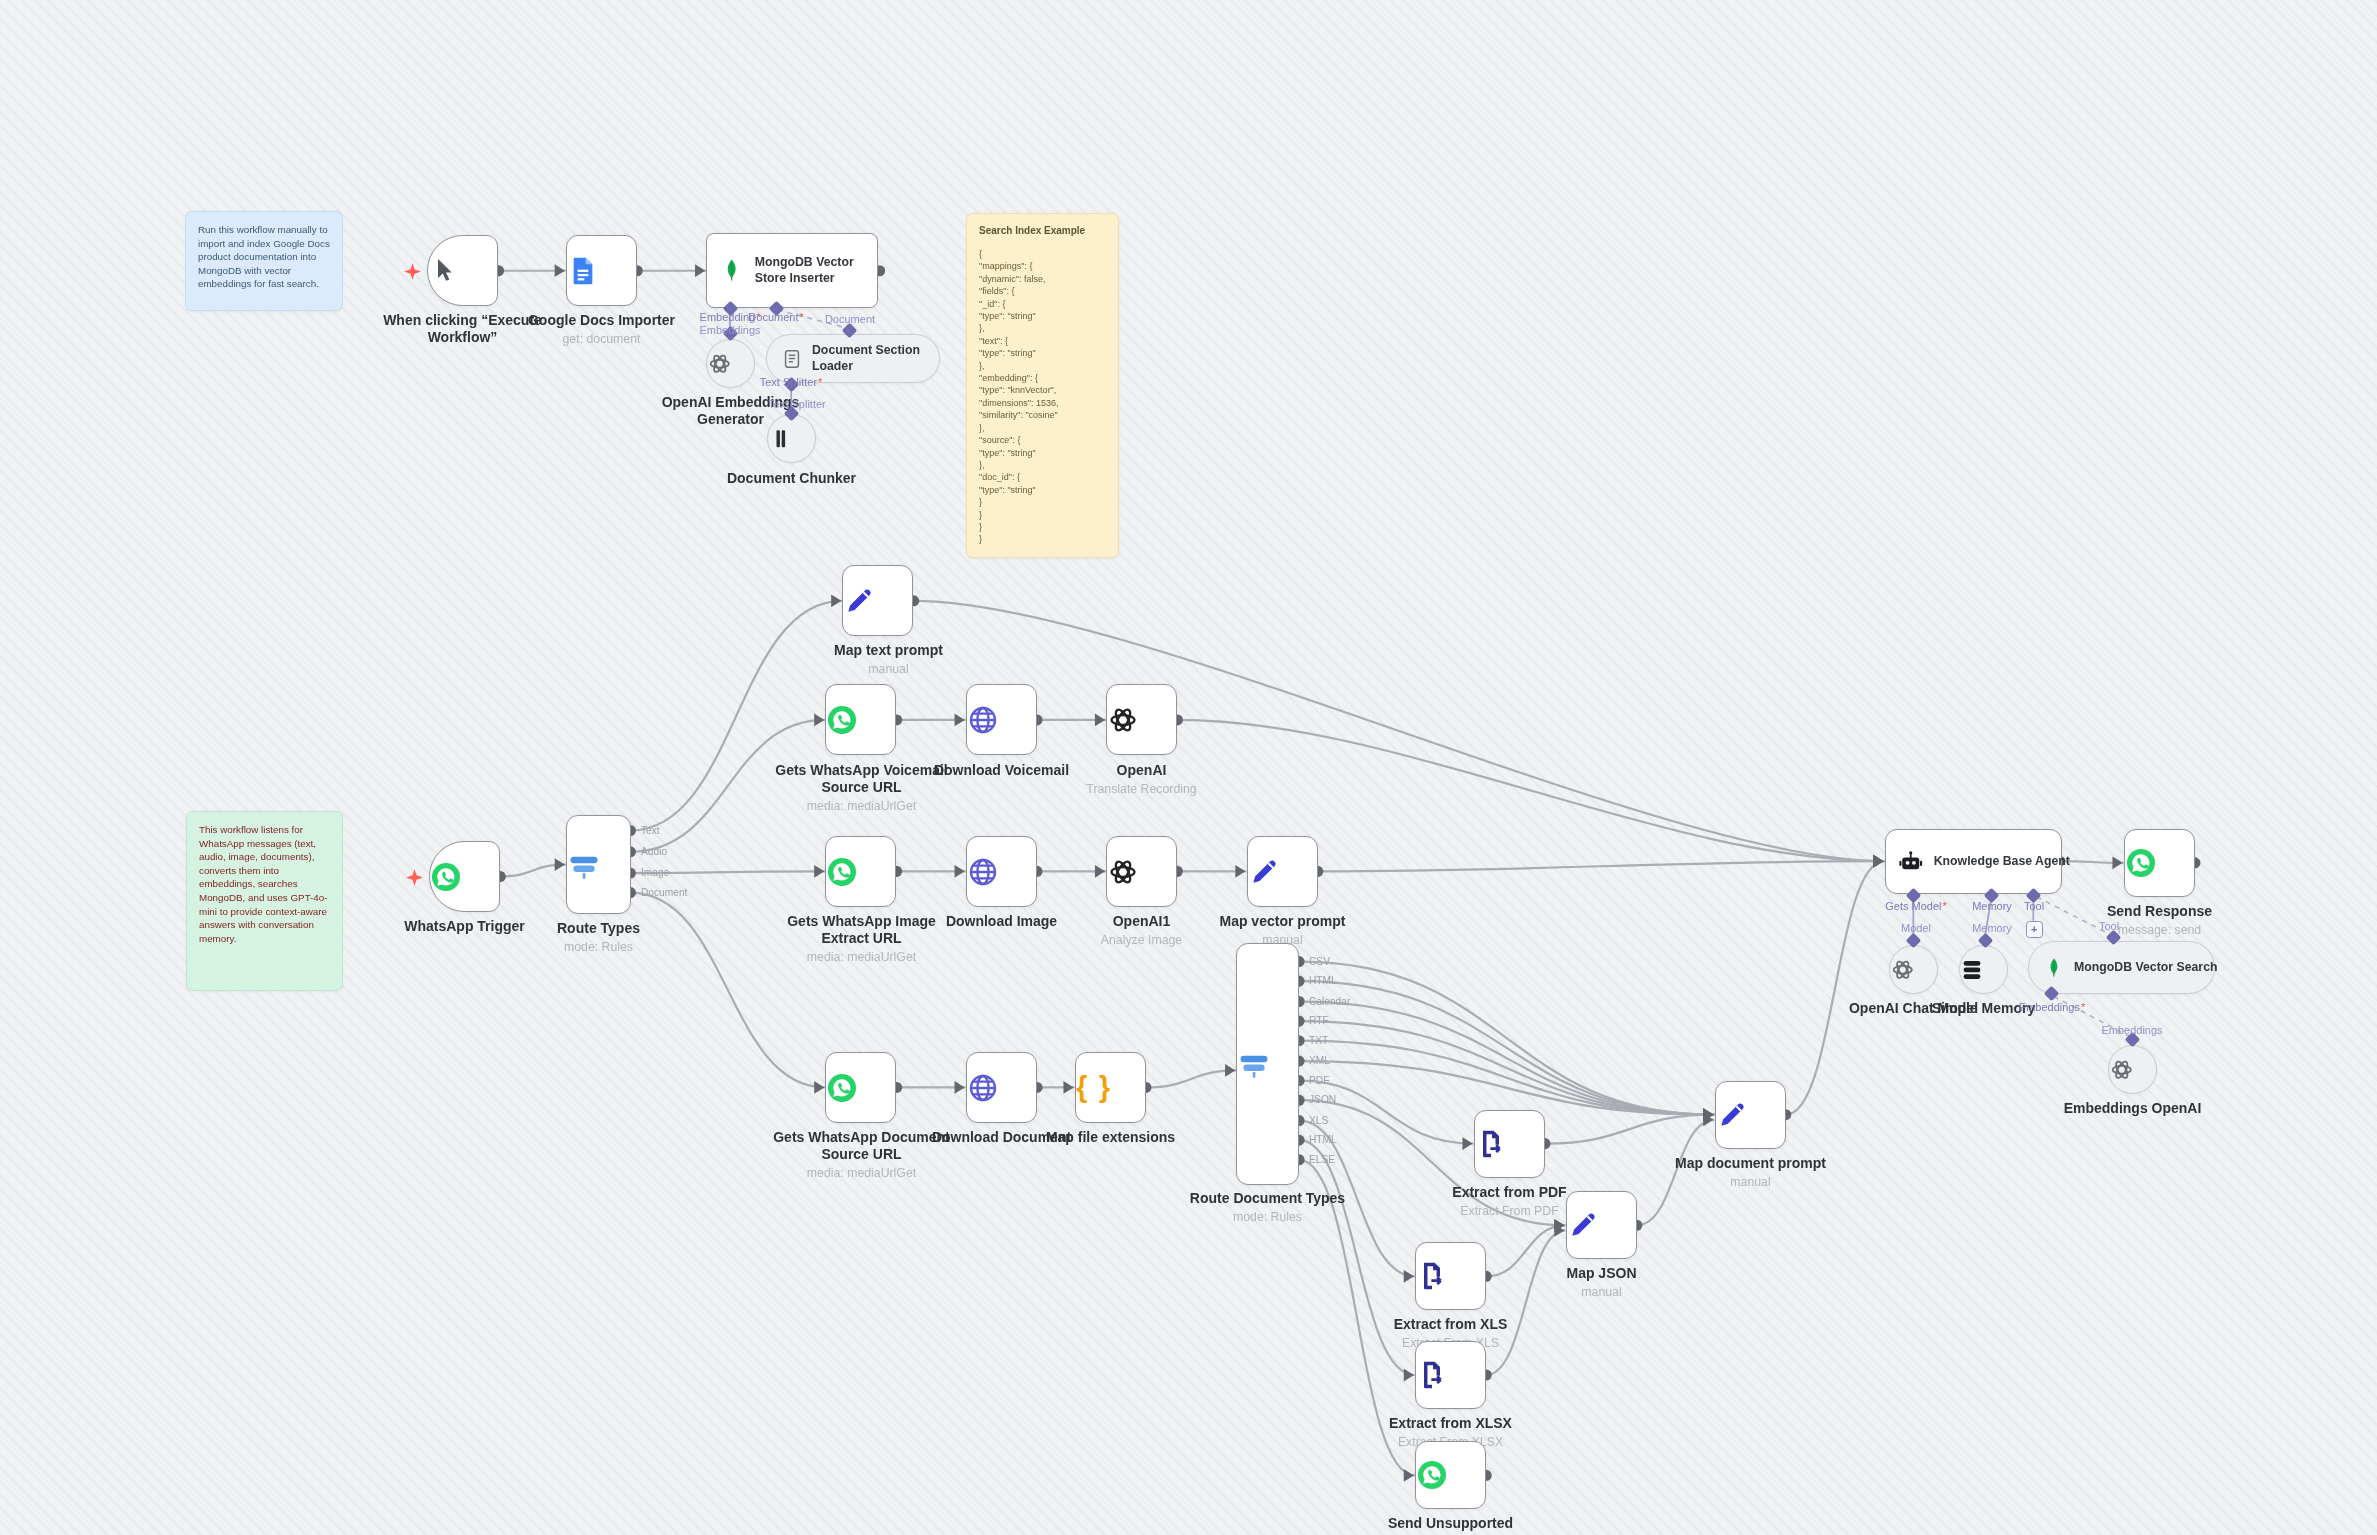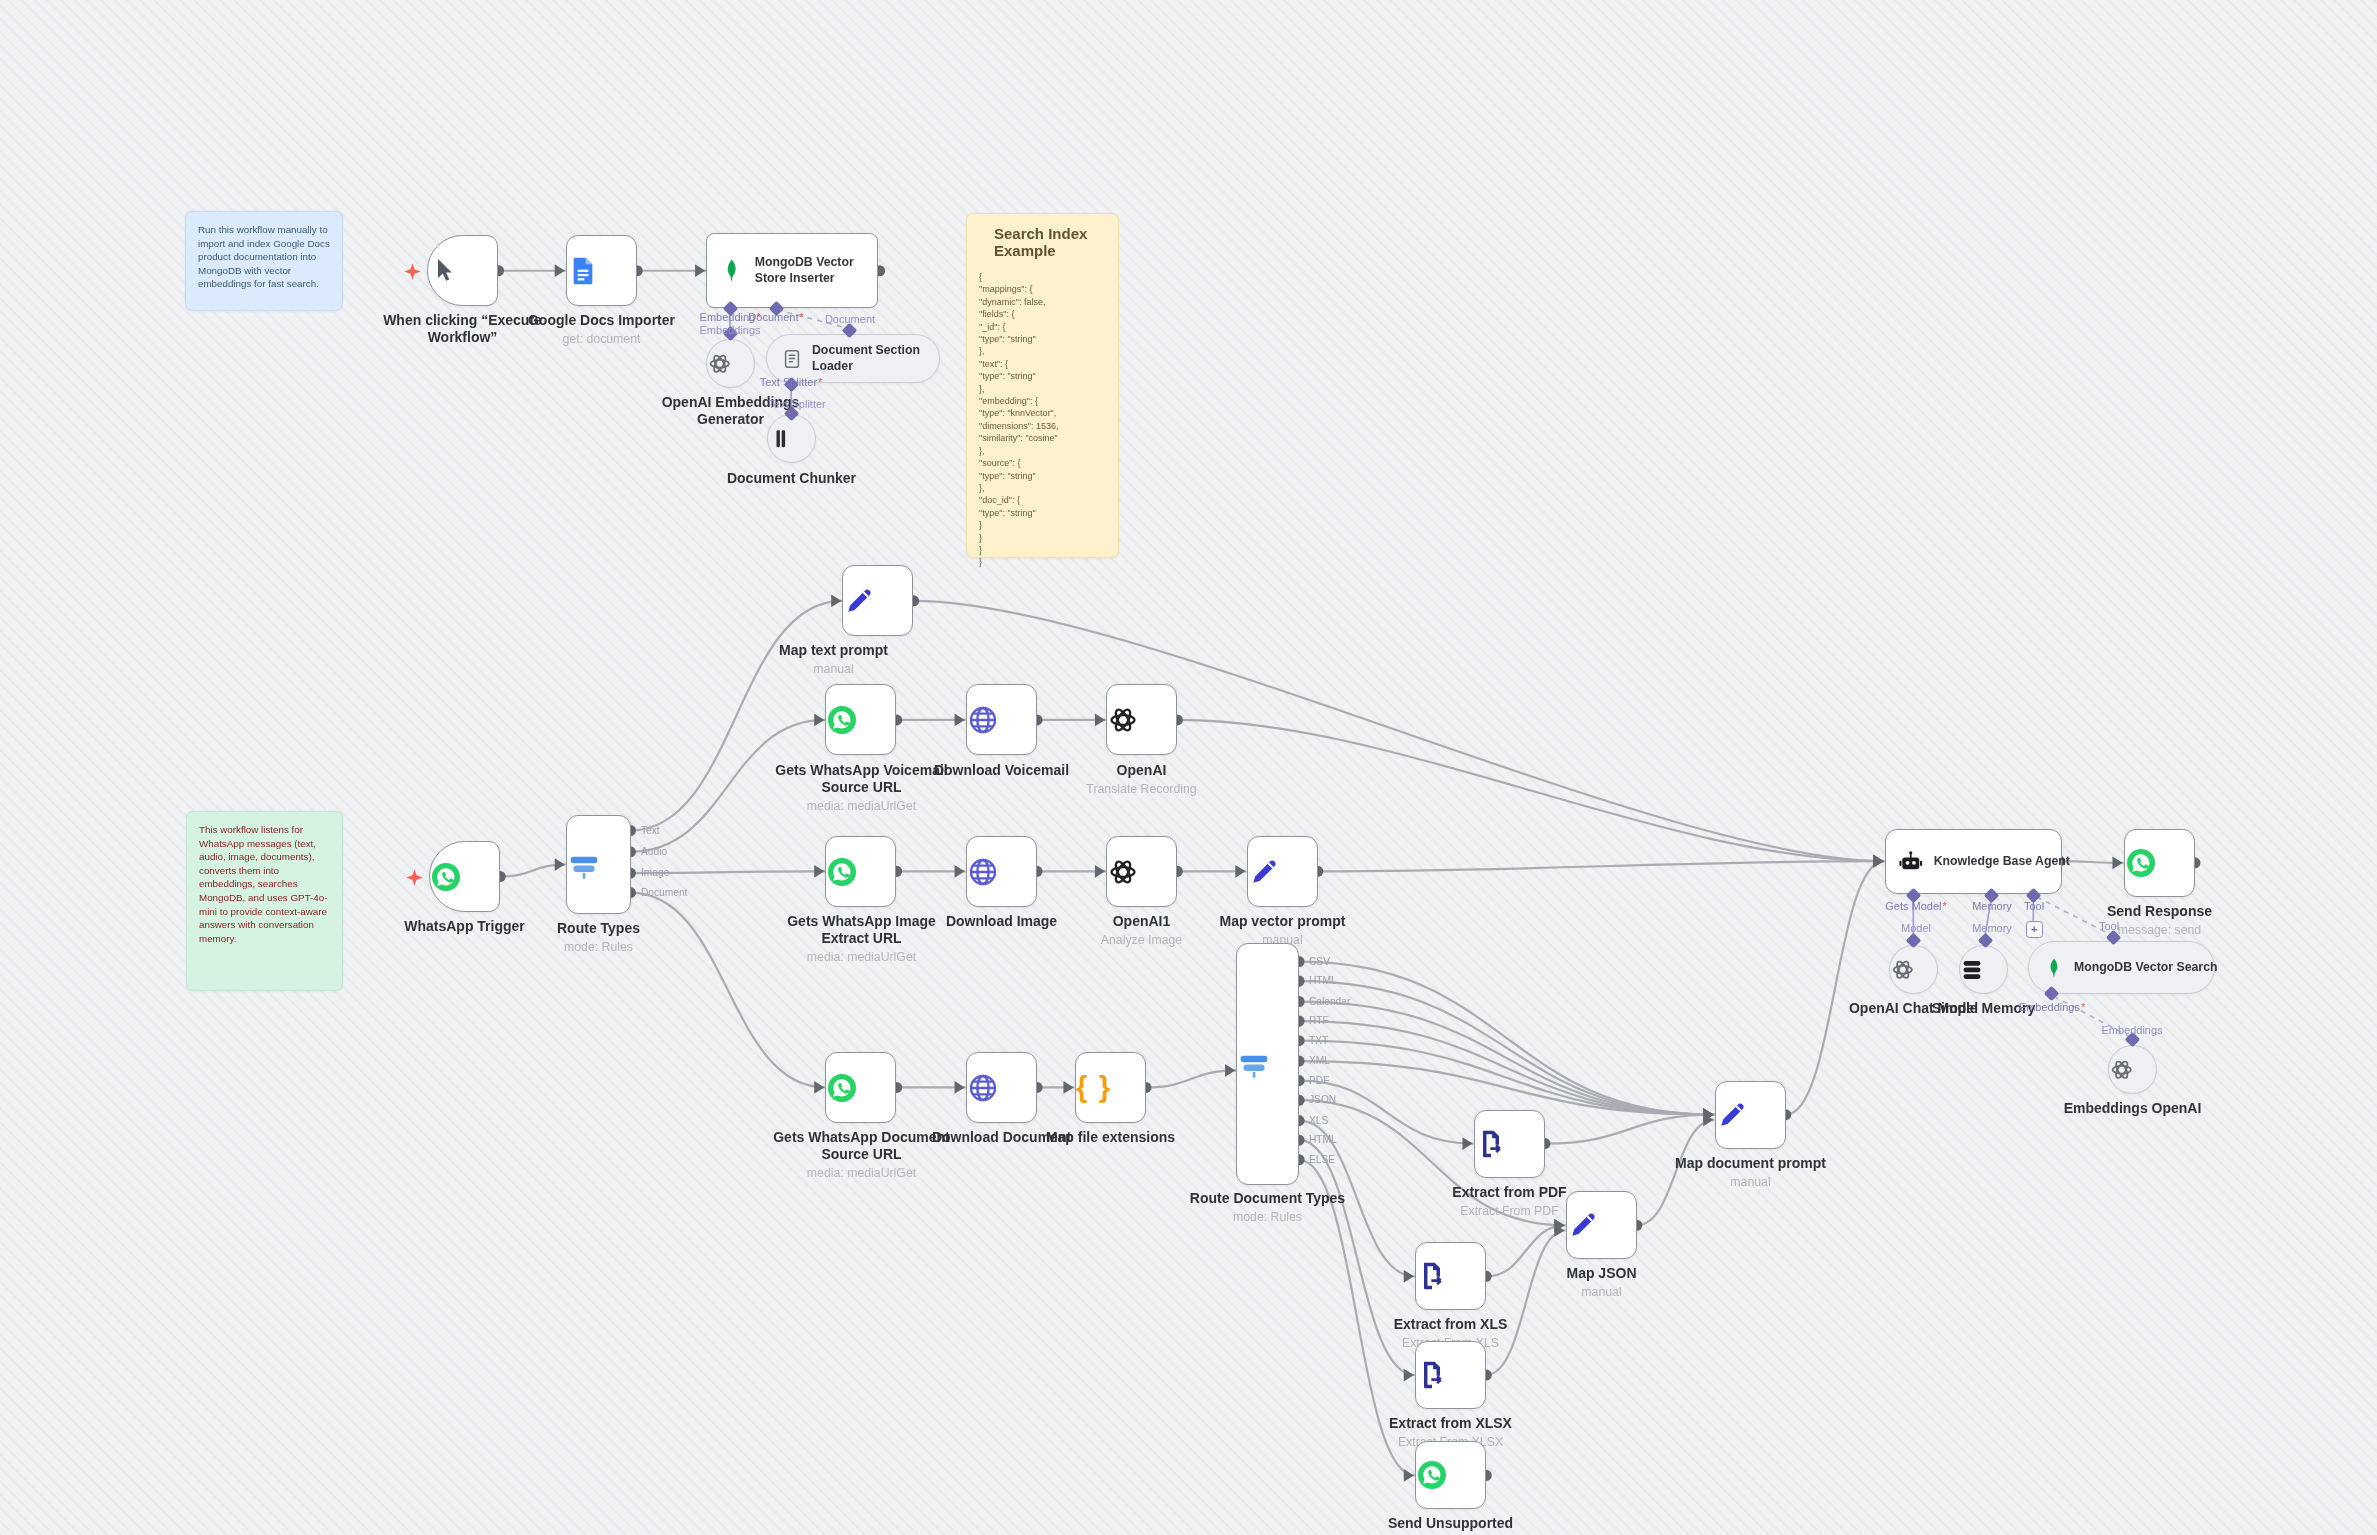--- a/index.html
+++ b/index.html
@@ -32,21 +32,21 @@
 
   .diamond{position:absolute;width:11px;height:11px;background:#6d6aae;border-radius:2.1px;transform:rotate(45deg);}
   .plus-box{position:absolute;width:14.5px;height:14.5px;border:1.4px solid #8f8cc2;border-radius:3.4px;background:#f7f8fa;
             color:#6d6aae;font-size:11px;font-weight:700;display:flex;align-items:center;justify-content:center;}
 
   .sticky{position:absolute;border-radius:6.8px;box-shadow:0 0.9px 2.6px rgba(0,0,0,.05);padding:11px 12px;box-sizing:border-box;}
   .sticky.blue{background:#dbeafc;border:0.9px solid #c3ddf3;color:#3c5a75;}
   .sticky.yellow{background:#fcf0cd;border:0.9px solid #f1e0ab;color:#6b5d33;}
   .sticky.green{background:#d6f3e2;border:0.9px solid #bde7d0;color:#7f1d1d;}
   .sticky-text{font-size:9.8px;line-height:13.6px;}
-  .sticky-title{font-size:15px;font-weight:700;margin-bottom:12px;color:#5f5330;margin-left:15px;}
+  .sticky-title{font-size:10px;font-weight:700;margin-bottom:12px;color:#5f5330;}
   .code-line{font-size:9px;line-height:12.4px;white-space:pre;}
 
   .bolt{position:absolute;width:19px;height:19px;}
   .icon{display:flex;align-items:center;justify-content:center;}
   .braces{font-weight:700;font-size:29px;color:#f59e0b;letter-spacing:1.7px;line-height:1;}
 </style>
 </head>
 <body>
 
 <div id="canvas">
@@ -302,21 +302,21 @@
       <div class="n-sub">mode: Rules</div>
     </div>
     <div class="node" style="left: 842px; top: 565px; width: 71px; height: 71px;">
       <span class="icon">
         <svg width="32" height="32" viewBox="0 0 24 24">
           <path d="M4 20l1.3-4.6L16.5 4.2a2.4 2.4 0 0 1 3.4 3.4L8.7 18.8 4 20z" fill="#3a3ad6"></path>
           <path d="M15.3 5.4l3.4 3.4" stroke="#fff" stroke-width="1.5"></path>
         </svg>
       </span>
     </div>
-    <div class="labelbox" style="left: 740px; top: 642px; width: 187px;">
+    <div class="labelbox" style="left: 795px; top: 642px; width: 187px;">
       <div class="n-label">Map text prompt</div>
       <div class="n-sub">manual</div>
     </div>
     <div class="node" style="left: 825px; top: 684px; width: 71px; height: 71px;">
       <span class="icon">
         <svg width="32" height="32" viewBox="0 0 24 24">
           <circle cx="12" cy="12" r="10.5" fill="#25D366"></circle>
           <path d="M12 5.4a6.5 6.5 0 0 0-5.6 9.8L5.4 18.6l3.5-.9A6.5 6.5 0 1 0 12 5.4z" fill="#fff"></path>
           <path d="M9.6 8.6c.2-.4.4-.4.6-.4h.5c.2 0 .4 0 .6.4l.7 1.7c.1.2 0 .4-.1.5l-.4.5c-.1.2-.2.3 0 .6.6 1 1.5 1.7 2.5 2.1.3.1.4.1.6-.1l.6-.7c.2-.2.3-.2.6-.1l1.6.7c.2.1.4.2.4.4 0 1-.8 1.9-2 1.9-1.2 0-3-.6-4.5-2.1-1.4-1.4-2.2-3-2.2-4.1 0-.6.3-1 .5-1.3z" fill="#25D366"></path>
         </svg>

